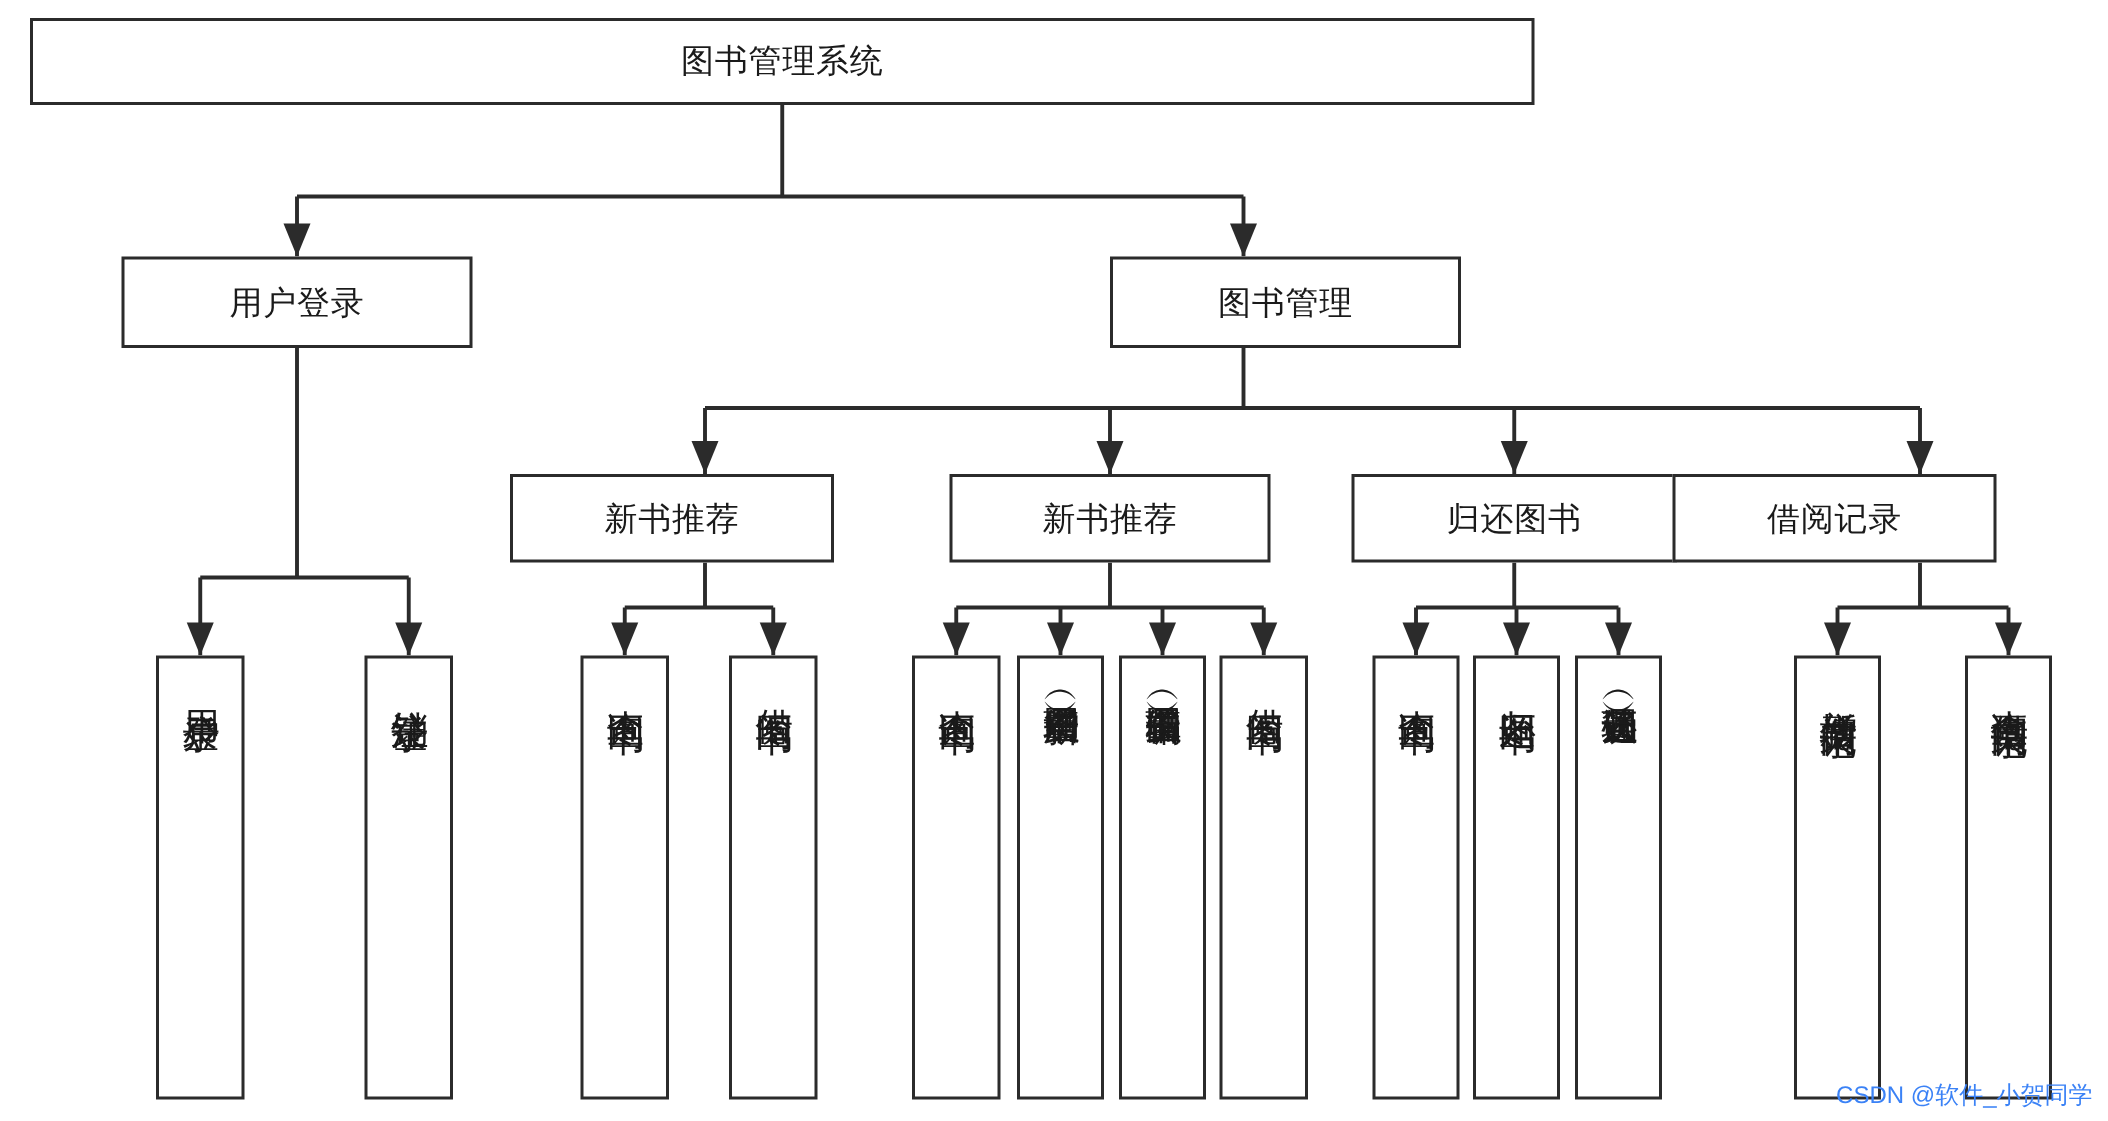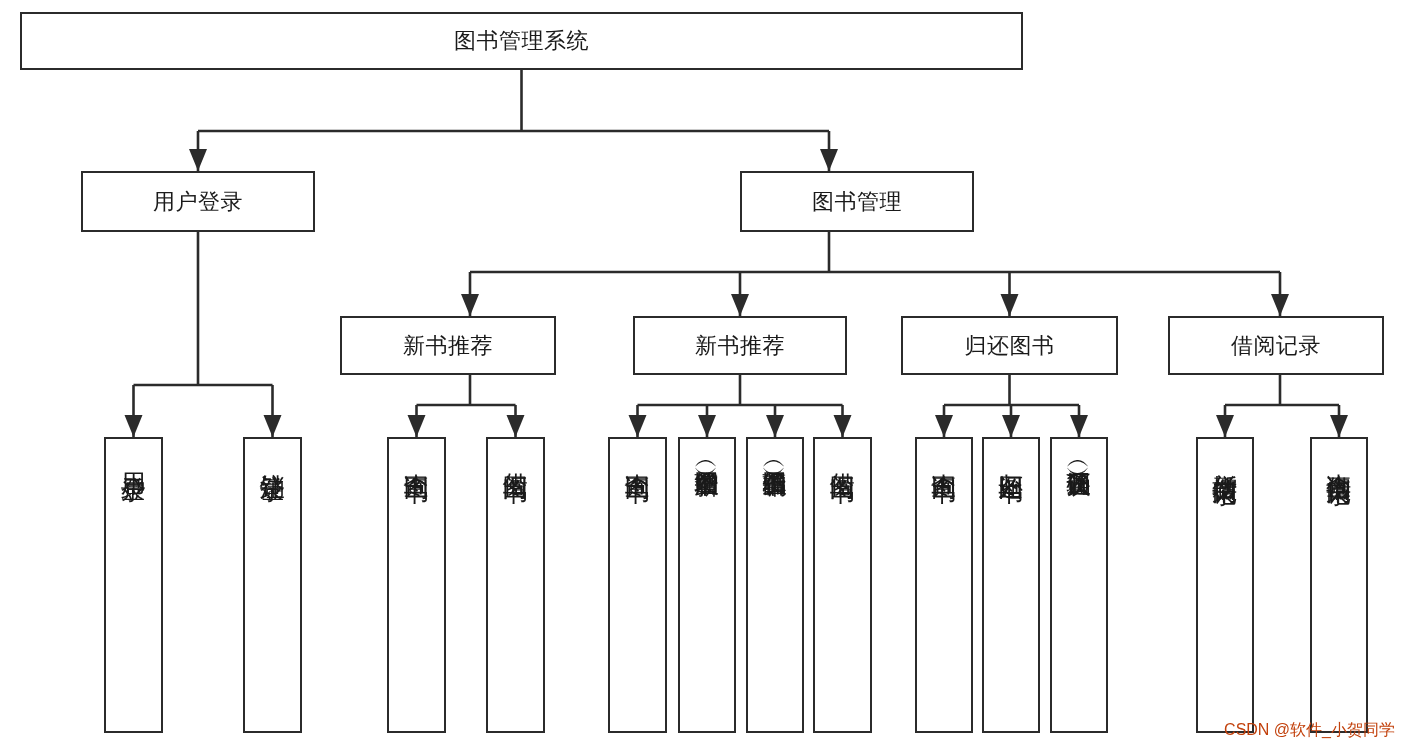--- a/index.html
+++ b/index.html
@@ -58,21 +58,21 @@
   }
   .node.vertical.tight .node-label {
     font-size: 24px;
     letter-spacing: 0px;
   }
   #watermark {
     position: absolute;
     right: 10px;
     bottom: 6px;
     font-size: 16px;
-    color: #c2410c;
+    color: #3b82f6;
     white-space: nowrap;
     user-select: none;
   }
 </style>
 </head>
 <body>
 
 <div id="canvas">
   <svg id="edges" viewBox="0 0 1405 747">
       <line x1="521.5" y1="70" x2="521.5" y2="131" stroke="#2b2b2b" stroke-width="2.6"></line>
@@ -140,21 +140,21 @@
       </div>
       <div class="node horizontal" id="node-new-book-rec" style="left: 340px; top: 316px; width: 216px; height: 59px;">
         <span class="node-label">新书推荐</span>
       </div>
       <div class="node horizontal" id="node-book-borrow" style="left: 633px; top: 316px; width: 214px; height: 59px;">
         <span class="node-label">新书推荐</span>
       </div>
       <div class="node horizontal" id="node-current-borrow" style="left: 901px; top: 316px; width: 217px; height: 59px;">
         <span class="node-label">归还图书</span>
       </div>
-      <div class="node horizontal" id="node-borrow-record" style="left: 1168px; top: 316px; width: 216px; height: 59px;">
+      <div class="node horizontal" id="node-borrow-record" style="left: 1115px; top: 316px; width: 216px; height: 59px;">
         <span class="node-label">借阅记录</span>
       </div>
       <div class="node vertical" id="node-leaf-user-login" style="left: 104px; top: 437px; width: 59px; height: 296px;">
         <span class="node-label">用户登录</span>
       </div>
       <div class="node vertical" id="node-leaf-logout" style="left: 243px; top: 437px; width: 59px; height: 296px;">
         <span class="node-label">注销登录</span>
       </div>
       <div class="node vertical" id="node-leaf-query-book-rec" style="left: 387px; top: 437px; width: 59px; height: 296px;">
         <span class="node-label">查询图书</span>

